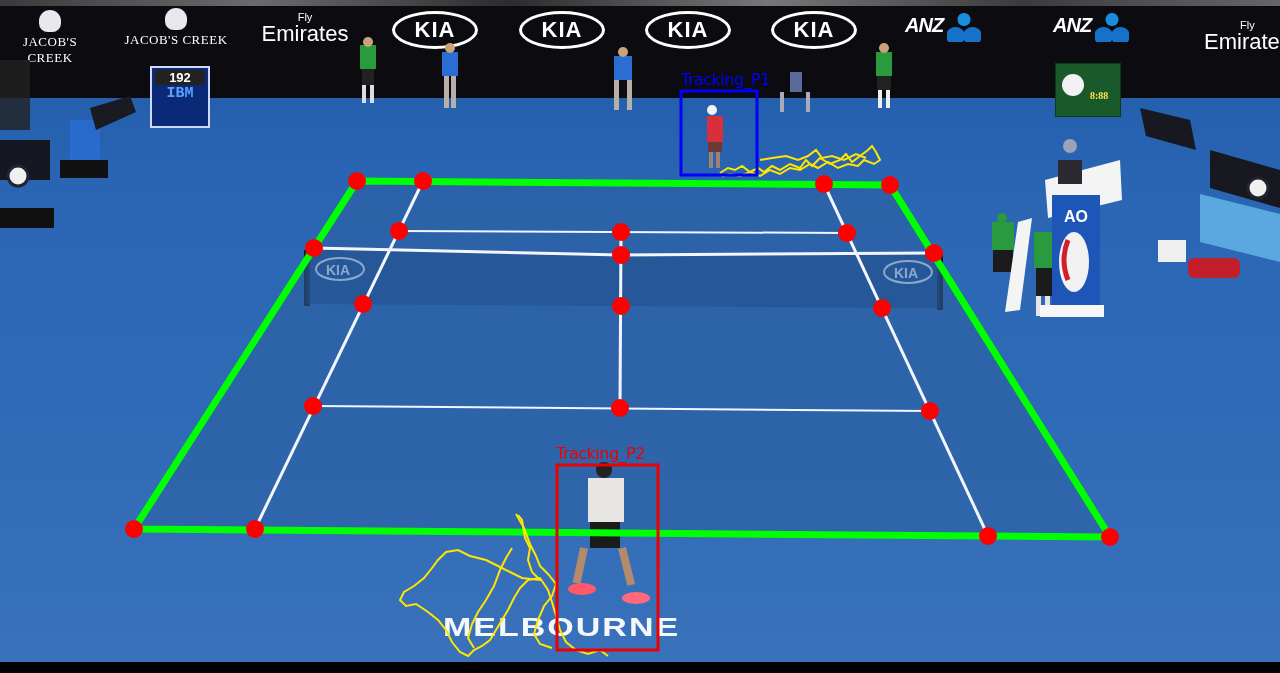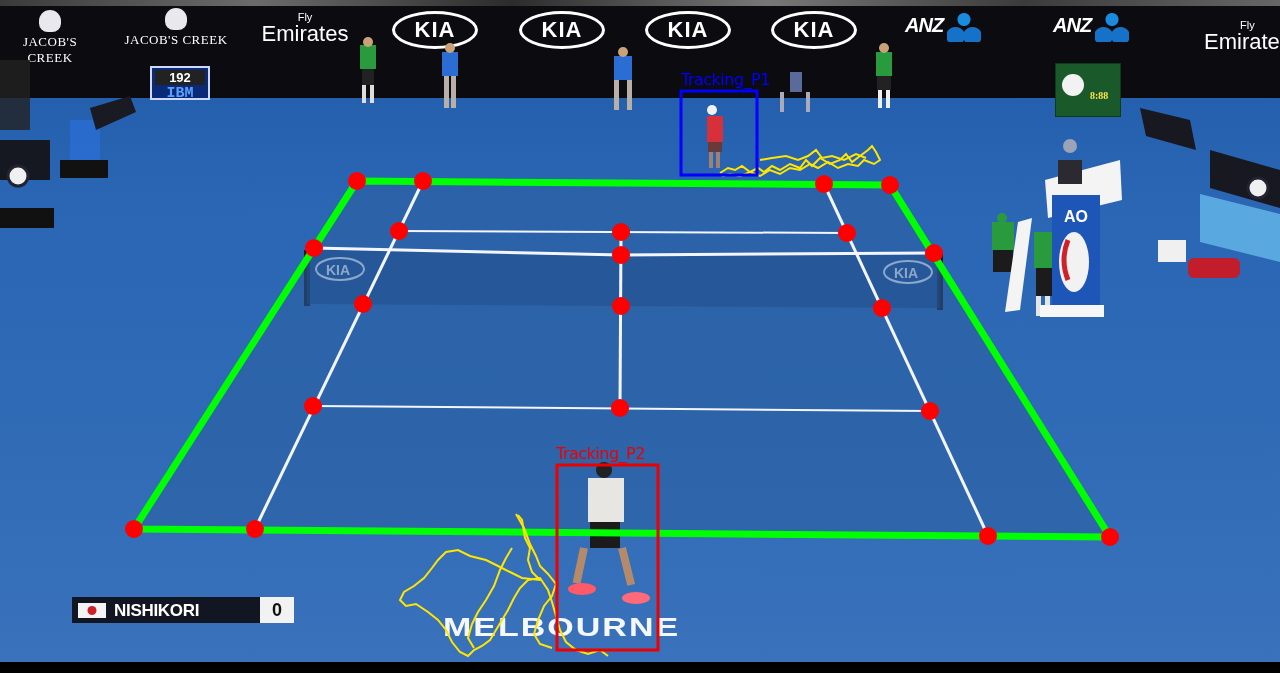--- a/index.html
+++ b/index.html
@@ -10,21 +10,21 @@
   .banner { position:absolute; left:0; top:6px; width:1280px; height:92px; background:#0b0b10; }
   .sponsor { position:absolute; color:#fff; text-align:center; }
   .jacobs { font-family:"Liberation Serif", serif; font-size:13px; letter-spacing:0.5px; }
   .jacobs .crest { display:block; width:22px; height:22px; margin:0 auto 2px; border-radius:50% 50% 40% 40%; background:#e8e8ee; }
   .fly { font-size:11px; line-height:11px; }
   .emir { font-size:22px; line-height:22px; font-weight:normal; }
   .kia { width:86px; height:38px; border:3px solid #fff; border-radius:50%; box-sizing:border-box; display:flex; align-items:center; justify-content:center; font-weight:bold; font-size:22px; letter-spacing:1px; }
   .anz { font-weight:bold; font-style:italic; font-size:20px; letter-spacing:-1px; }
   .anz .man { display:inline-block; width:34px; height:30px; margin-left:4px; vertical-align:middle;
     background: radial-gradient(circle at 50% 25%, #1a8ce0 6px, transparent 7px), radial-gradient(ellipse at 25% 80%, #1672c8 9px, transparent 10px), radial-gradient(ellipse at 75% 80%, #1672c8 9px, transparent 10px); }
-  .ibm { position:absolute; left:150px; top:66px; width:60px; height:34px; background:#0a2a78; border:2px solid #cfd8ff; box-sizing:border-box; color:#fff; text-align:center; }
+  .ibm { position:absolute; left:150px; top:66px; width:60px; height:62px; background:#0a2a78; border:2px solid #cfd8ff; box-sizing:border-box; color:#fff; text-align:center; }
   .ibm .n { display:block; font-weight:bold; font-size:13px; background:#222; margin:2px 3px 0; }
   .ibm .l { display:block; font-weight:bold; font-size:15px; color:#5aa0ff; font-family:Liberation Mono, monospace; }
   .rolex { position:absolute; left:1055px; top:63px; width:64px; height:52px; background:#1a5a2a; border:1px solid #0e3a18; }
   .rolex .clock { position:absolute; left:6px; top:10px; width:22px; height:22px; border-radius:50%; background:#f2f2f2; }
   .rolex .digits { position:absolute; left:34px; top:26px; color:#ffe44a; font-size:10px; font-weight:bold; font-family:Liberation Serif, serif; }
   .svg-layer { position:absolute; left:0; top:0; }
   .label-p { position:absolute; font-family:"DejaVu Sans", sans-serif; font-size:16px; letter-spacing:-0.5px; line-height:24px; }
   .scoreboard { position:absolute; left:72px; top:568px; width:222px; height:56px; }
   .sb-row { position:absolute; left:0; width:222px; height:26px; }
   .sb-name-box { position:absolute; left:0; top:0; width:188px; height:26px; background:#121622; }
@@ -232,25 +232,16 @@
         <circle cx="255" cy="529" r="9"></circle>
         <circle cx="988" cy="536" r="9"></circle>
         <circle cx="1110" cy="537" r="9"></circle>
     </g>
   </svg>
 
   <div class="label-p" style="left:681px;top:68px;color:#0000ff;">Tracking_P1</div>
   <div class="label-p" style="left:556px;top:442px;color:#ee0000;">Tracking_P2</div>
 
   <div class="scoreboard">
-    <div class="sb-row" style="top:29px;">
-      <div class="sb-name-box"></div>
-      <svg class="sb-flag" viewBox="0 0 28 15">
-        <rect width="28" height="15" fill="#f4f4f4"></rect>
-        <circle cx="14" cy="7.5" r="4.5" fill="#d0202a"></circle>
-      </svg>
-      <span class="sb-name">NISHIKORI</span>
-      <span class="sb-score">0</span>
-    </div>
   </div>
 
   <div class="bottom-bar"></div>
 </div>
 
 </body></html>

